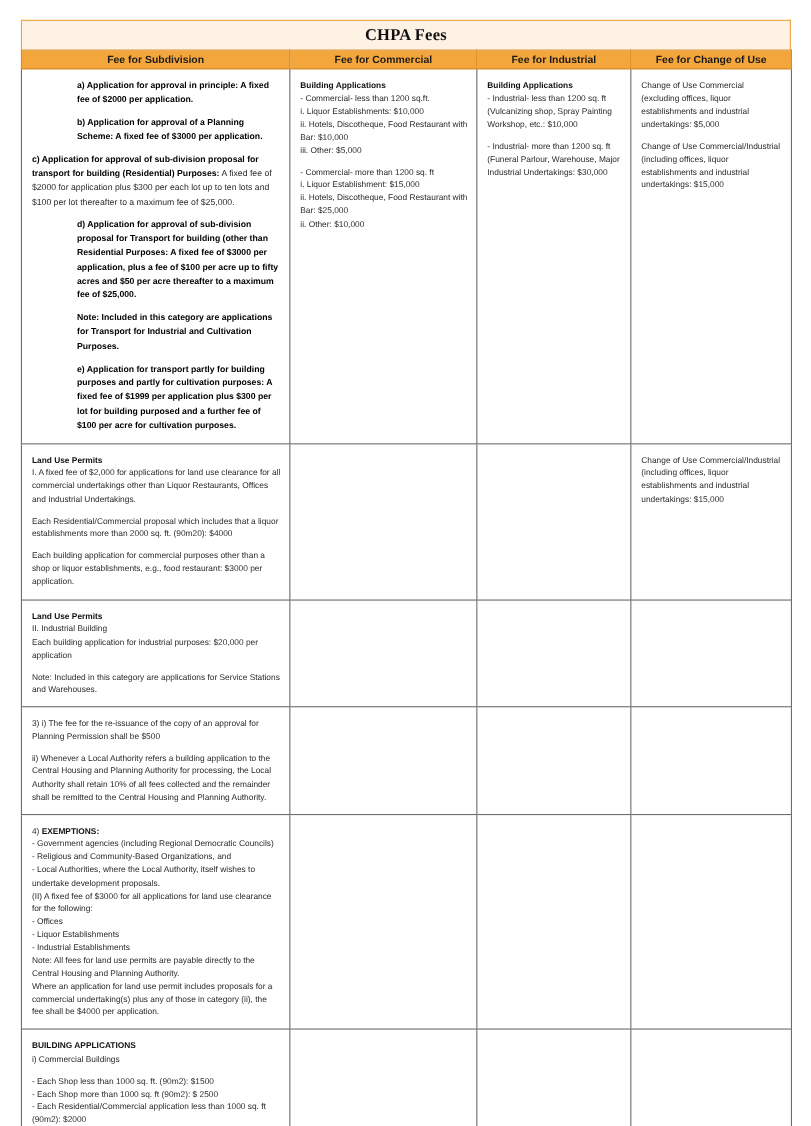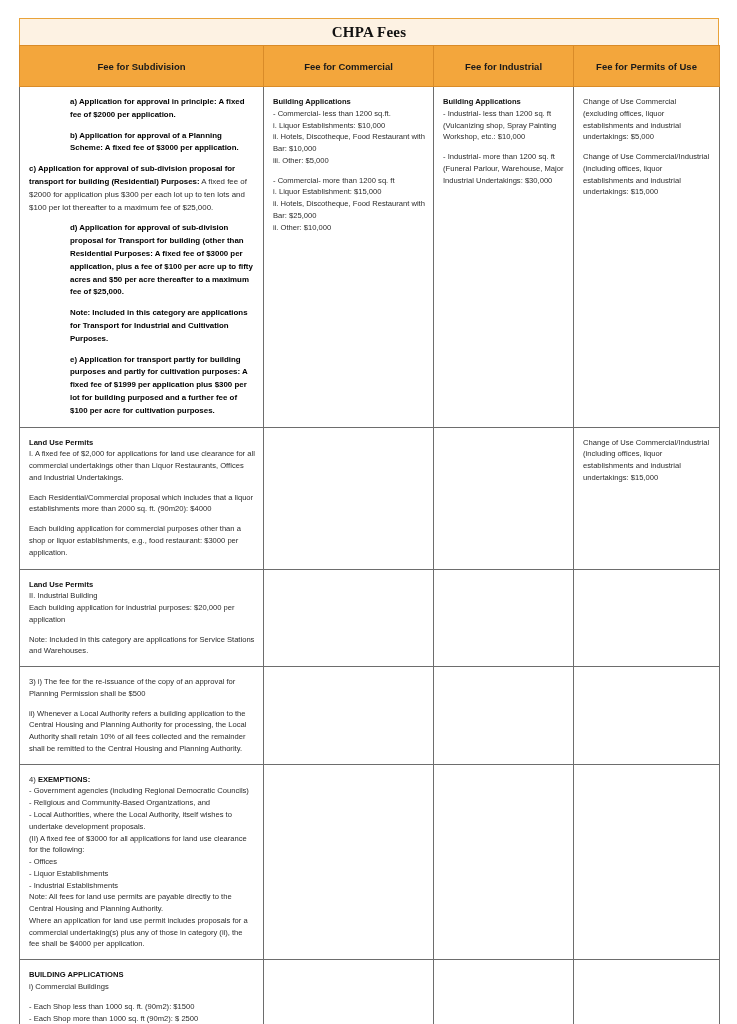--- a/index.html
+++ b/index.html
@@ -56,21 +56,21 @@
     width: 700px;
     margin: 0;
   }
 
   table.fees th {
     background: #f3a63c;
     border: 1px solid #d98b28;
     font-size: 9.5px;
     font-weight: bold;
     color: #1a1a1a;
-    height: 41px;
+    height: 17px;
     padding: 0 4px;
     text-align: center;
     vertical-align: middle;
     box-sizing: border-box;
   }
 
   table.fees td {
     border: 1px solid #6d6d6d;
     vertical-align: top;
     padding: 9px 8px 9px 9px;
@@ -133,21 +133,21 @@
         <col class="c1">
           <col class="c2">
           <col class="c3">
           <col class="c4">
       </colgroup>
       <thead>
         <tr>
           <th>Fee for Subdivision</th>
           <th>Fee for Commercial</th>
           <th>Fee for Industrial</th>
-          <th>Fee for Permits of Use</th>
+          <th>Fee for Change of Use</th>
         </tr>
       </thead>
       <tbody>
 
         <tr class="r1">
           <td class="col-sub">
             <p class="blk b">a) Application for approval in principle: A fixed fee of $2000 per application.</p>
             <p class="blk b">b) Application for approval of a Planning Scheme: A fixed fee of $3000 per application.</p>
             <p class="blk"><span class="b">c) Application for approval of sub-division proposal for transport for building (Residential) Purposes:</span><span> A fixed fee of $2000 for application plus $300 per each lot up to ten lots and $100 per lot thereafter to a maximum fee of $25,000.</span></p>
             <p class="blk b">d) Application for approval of sub-division proposal for Transport for building (other than Residential Purposes: A fixed fee of $3000 per application, plus a fee of $100 per acre up to fifty acres and $50 per acre thereafter to a maximum fee of $25,000.</p>

